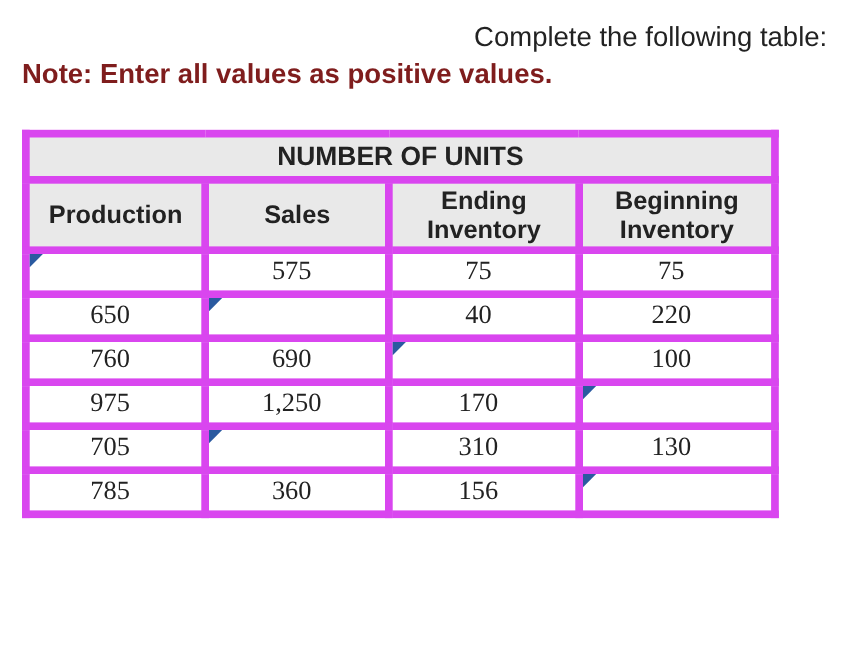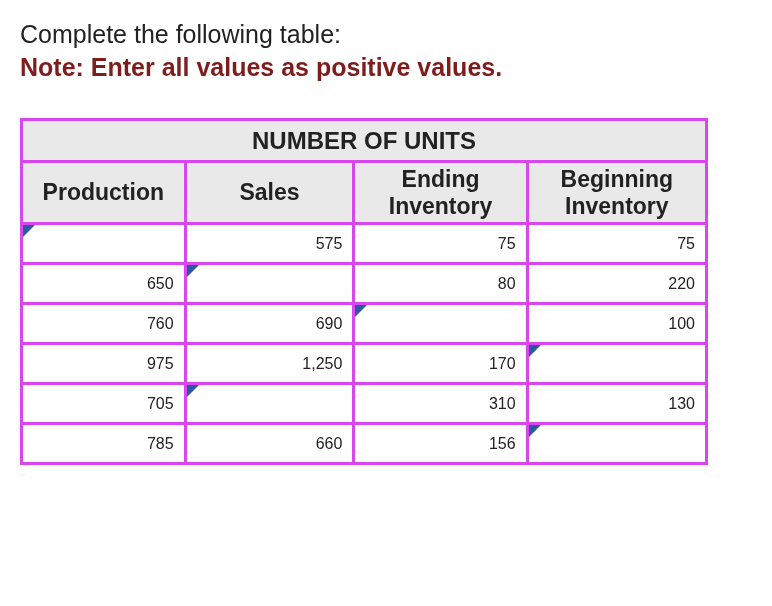--- a/index.html
+++ b/index.html
@@ -5,54 +5,55 @@
   * { box-sizing: border-box; }
   body {
     margin: 0;
     padding: 20px;
     font-family: Arial, Helvetica, sans-serif;
     font-size: 24px;
     color: #222;
     background: #fff;
     width: 772px;
   }
-  .instruction { margin-bottom: 4px; font-size: 25px; }
+  .instruction { margin-bottom: 4px; font-size: 25px; text-align: right; }
   .note { color: #7f1d1d; font-weight: bold; font-size: 25px; margin-bottom: 36px; }
   table {
     border-collapse: collapse;
     width: 688px;
   }
   th, td {
-    border: 3px solid #d946ef;
+    border: 7px solid #d946ef;
   }
   .top-header {
     background: #e9e9e9;
     font-weight: bold;
     text-align: center;
     height: 42px;
     font-size: 24px;
   }
   .col-header {
     background: #e9e9e9;
     font-weight: bold;
     text-align: center;
     height: 62px;
     font-size: 23px;
     line-height: 1.15;
     vertical-align: middle;
     padding: 2px 4px;
   }
   td.cell {
-    text-align: right;
+    text-align: center;
     padding: 0 10px 0 0;
     height: 40px;
-    font-size: 16px;
+    font-size: 24px;
     vertical-align: middle;
     position: relative;
     background: #fff;
+    font-family: Liberation Serif, serif;
   }
   td.input-cell {
     background: #fff;
   }
   td.input-cell .tri {
     position: absolute;
     left: 0;
     top: 0;
     width: 0;
     height: 0;
@@ -92,21 +93,21 @@
   <tbody>
       <tr>
         <td class="cell input-cell"><span class="tri"></span><span></span></td>
         <td class="cell">575</td>
         <td class="cell">75</td>
         <td class="cell">75</td>
       </tr>
       <tr>
         <td class="cell">650</td>
         <td class="cell input-cell"><span class="tri"></span><span></span></td>
-        <td class="cell">80</td>
+        <td class="cell">40</td>
         <td class="cell">220</td>
       </tr>
       <tr>
         <td class="cell">760</td>
         <td class="cell">690</td>
         <td class="cell input-cell"><span class="tri"></span><span></span></td>
         <td class="cell">100</td>
       </tr>
       <tr>
         <td class="cell">975</td>
@@ -115,18 +116,18 @@
         <td class="cell input-cell"><span class="tri"></span><span></span></td>
       </tr>
       <tr>
         <td class="cell">705</td>
         <td class="cell input-cell"><span class="tri"></span><span></span></td>
         <td class="cell">310</td>
         <td class="cell">130</td>
       </tr>
       <tr>
         <td class="cell">785</td>
-        <td class="cell">660</td>
+        <td class="cell">360</td>
         <td class="cell">156</td>
         <td class="cell input-cell"><span class="tri"></span><span></span></td>
       </tr>
     </tbody>
 </table>
 
 </body></html>

